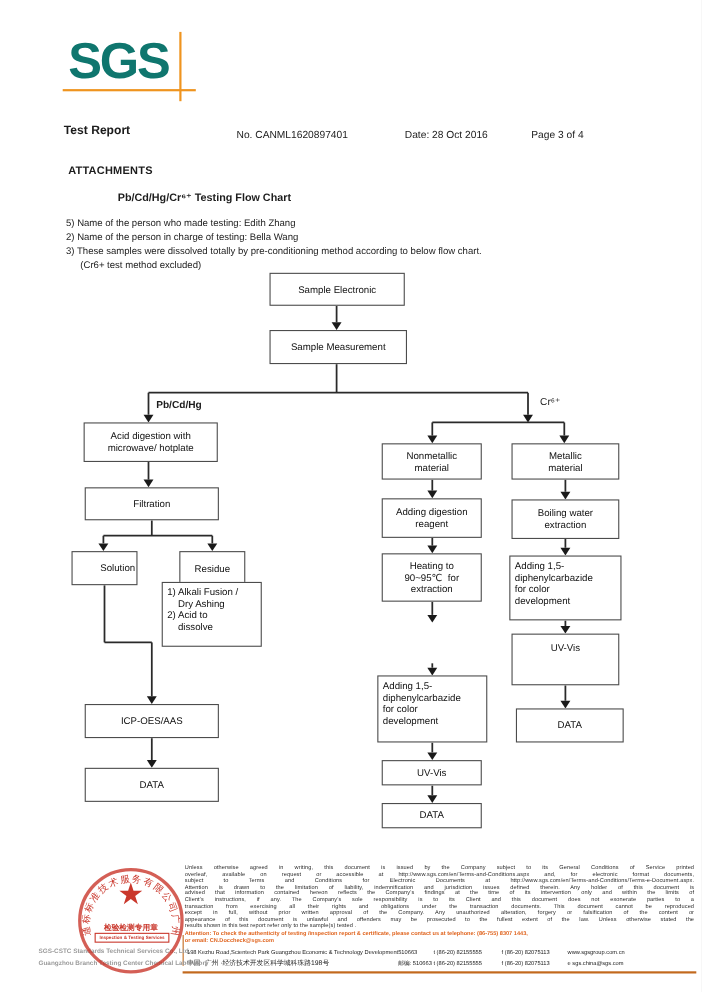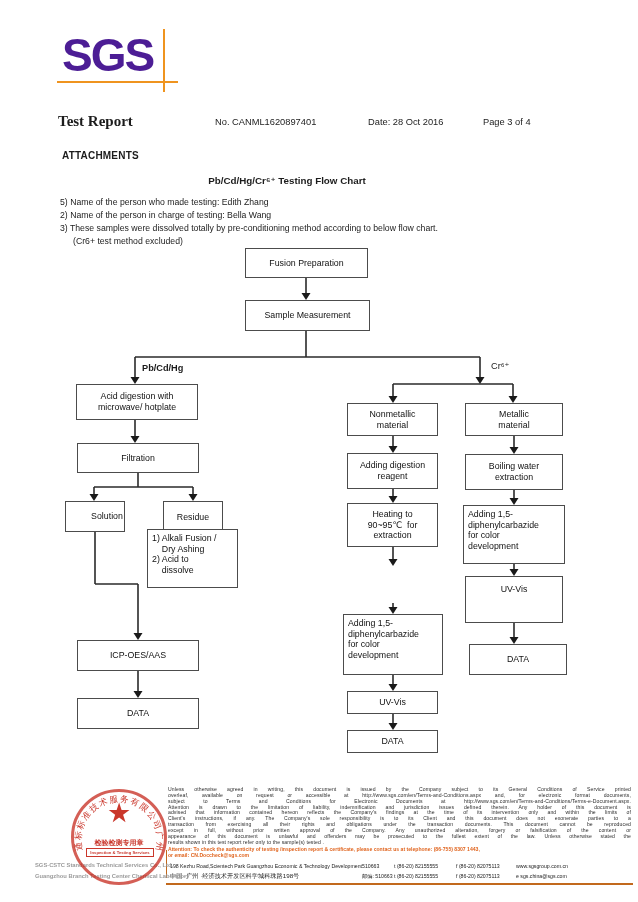--- a/index.html
+++ b/index.html
@@ -3,27 +3,27 @@
 <meta charset="utf-8">
 <style>
   html,body{margin:0;padding:0;background:#e8e8e8;}
   .page{
     position:relative;width:638px;height:902px;background:#ffffff;
     font-family:"Liberation Sans","DejaVu Sans",sans-serif;color:#1c1c1c;
     overflow:hidden;margin:0 auto;
   }
   .abs{position:absolute;}
   
-  .logo-text{font-weight:bold;font-size:46px;letter-spacing:-2px;color:#4c1d95;line-height:1;}
+  .logo-text{font-weight:bold;font-size:46px;letter-spacing:-2px;color:#0f766e;line-height:1;}
   .logo-hline{background:#ef941f;height:2px;}
   .logo-vline{background:#ef941f;width:2px;}
-  .doc-type{font-weight:bold;font-size:15px;font-family:Liberation Serif, serif;}
+  .doc-type{font-weight:bold;font-size:11px;}
   .hmeta{font-size:9.3px;}
   .section-title{font-weight:bold;font-size:10px;letter-spacing:.2px;}
-  .chart-title{font-weight:bold;font-size:9.8px;text-align:center;}
+  .chart-title{font-weight:bold;font-size:9.8px;}
   .note-line{font-size:8.7px;line-height:13px;white-space:nowrap;}
   .note-indent{padding-left:13px;}
   
   .node{
     position:absolute;background:#fff;border:1.3px solid #4c4c4c;
     display:flex;flex-direction:column;align-items:center;justify-content:center;
     font-size:8.8px;line-height:10.6px;text-align:center;white-space:pre-line;
     box-sizing:border-box;z-index:2;color:#111;
   }
   .align-left{align-items:flex-start;justify-content:flex-start;text-align:left;padding:3px 2px 0 4px;}
@@ -131,21 +131,21 @@
       <polygon points="509.5,447 518.5,447 514,454"></polygon>
       <polygon points="509.5,498 518.5,498 514,505"></polygon>
       <polygon points="509.5,569 518.5,569 514,576"></polygon>
       <polygon points="509.5,637 518.5,637 514,644"></polygon>
     </g>
   </svg>
 
   <div class="branch-label" style="left:142px;top:363px;font-weight:bold;">Pb/Cd/Hg</div>
   <div class="branch-label" style="left:491px;top:360px;">Cr⁶⁺</div>
 
-  <div class="node" style="left:245px;top:248px;width:123px;height:30px;">Fusion Preparation</div>
+  <div class="node" style="left:245px;top:248px;width:123px;height:30px;">Sample Electronic</div>
   <div class="node" style="left:245px;top:300px;width:125px;height:31px;">Sample Measurement</div>
   <div class="node" style="left:76px;top:384px;width:122px;height:36px;">Acid digestion with
 microwave/ hotplate</div>
   <div class="node" style="left:77px;top:443px;width:122px;height:30px;">Filtration</div>
   <div class="node" style="left:65px;top:501px;width:60px;height:31px;padding-left:24px;">Solution</div>
   <div class="node" style="left:163px;top:501px;width:60px;height:32px;">Residue</div>
   <div class="node align-left" style="left:147px;top:529px;width:91px;height:59px;">1) Alkali Fusion /
 &nbsp;&nbsp;&nbsp;&nbsp;Dry Ashing
 2) Acid to
 &nbsp;&nbsp;&nbsp;&nbsp;dissolve</div>

